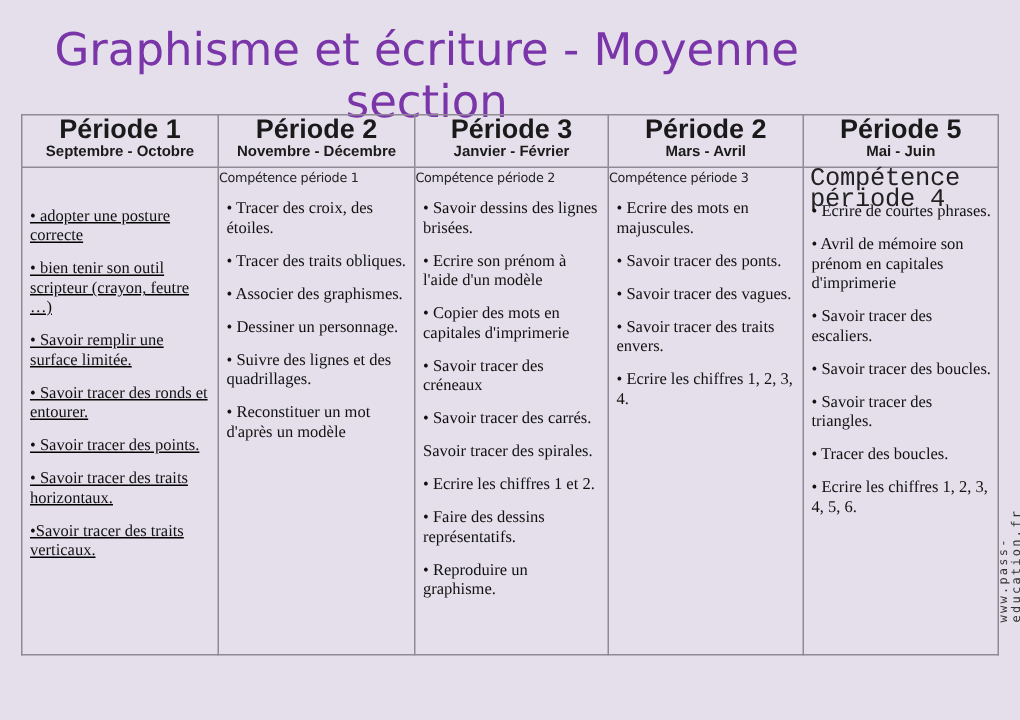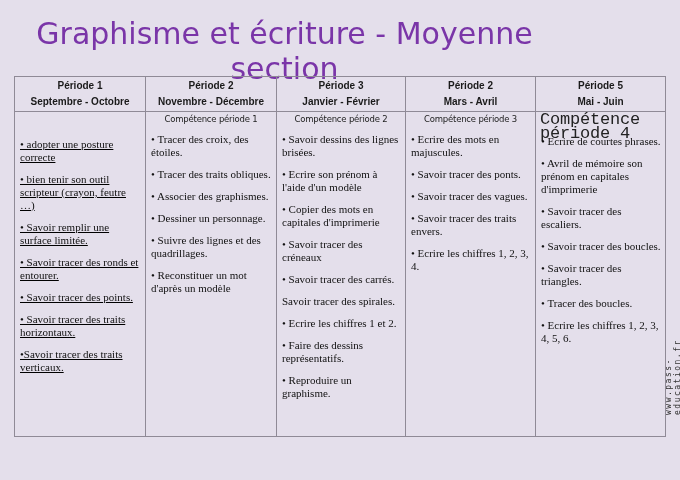--- a/index.html
+++ b/index.html
@@ -27,25 +27,25 @@
     vertical-align:top;
     padding:0;
   }
   table.grid th {
     height:34px;
     font-family:"Liberation Sans", sans-serif;
     font-weight:bold; color:#1a1a1a;
     text-align:center; vertical-align:middle;
     line-height:16px;
   }
-  th .p { font-size:10px; display:block; }
+  th .p { font-size:18px; display:block; }
   th .m { font-size:10px; display:block; }
   td .comp {
     font-family:"DejaVu Sans", sans-serif;
-    font-size:8.5px; color:#222; text-align:center;
+    font-size:8.5px; color:#222; 
     margin-top:1px; height:12px; line-height:12px;
     letter-spacing:-0.2px;
   }
   td .comp.serif {
     font-family:Liberation Mono, monospace; font-size:17px;
     text-align:left; padding-left:4px; height:14px; line-height:14px;
   }
   td ul { list-style:none; margin:0; padding:0 4px 0 5px; }
   td li {
     font-size:11px; line-height:13px; color:#111;

